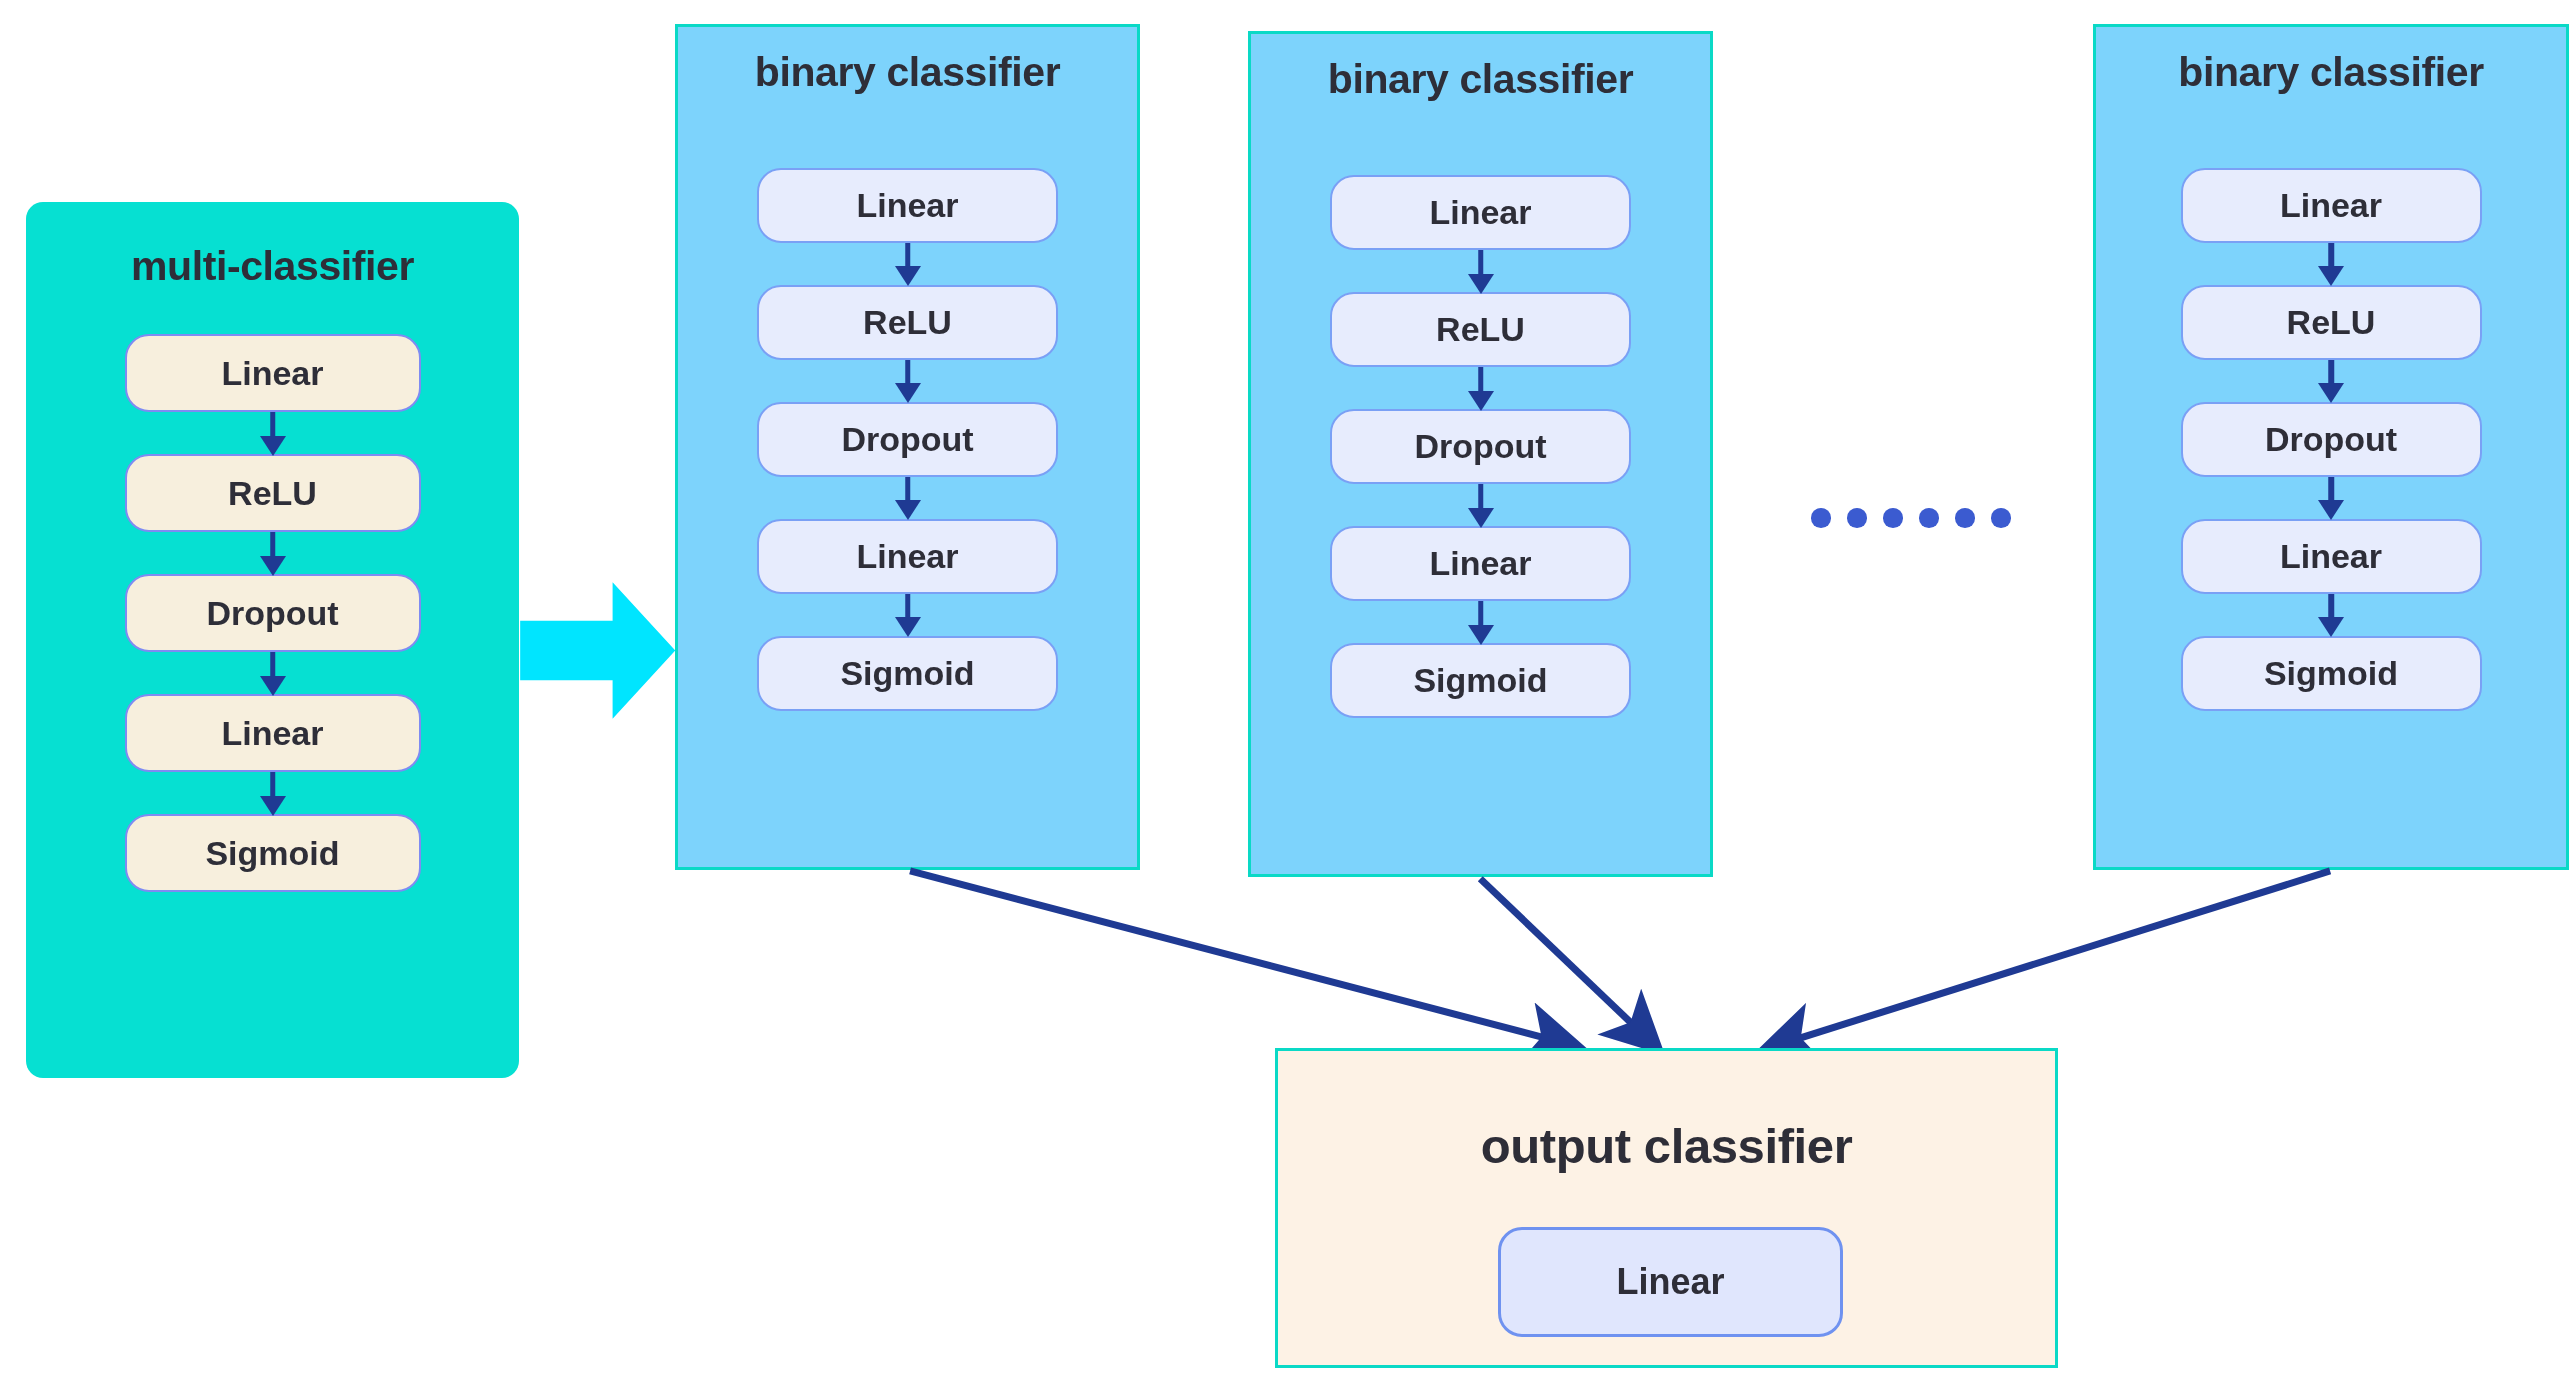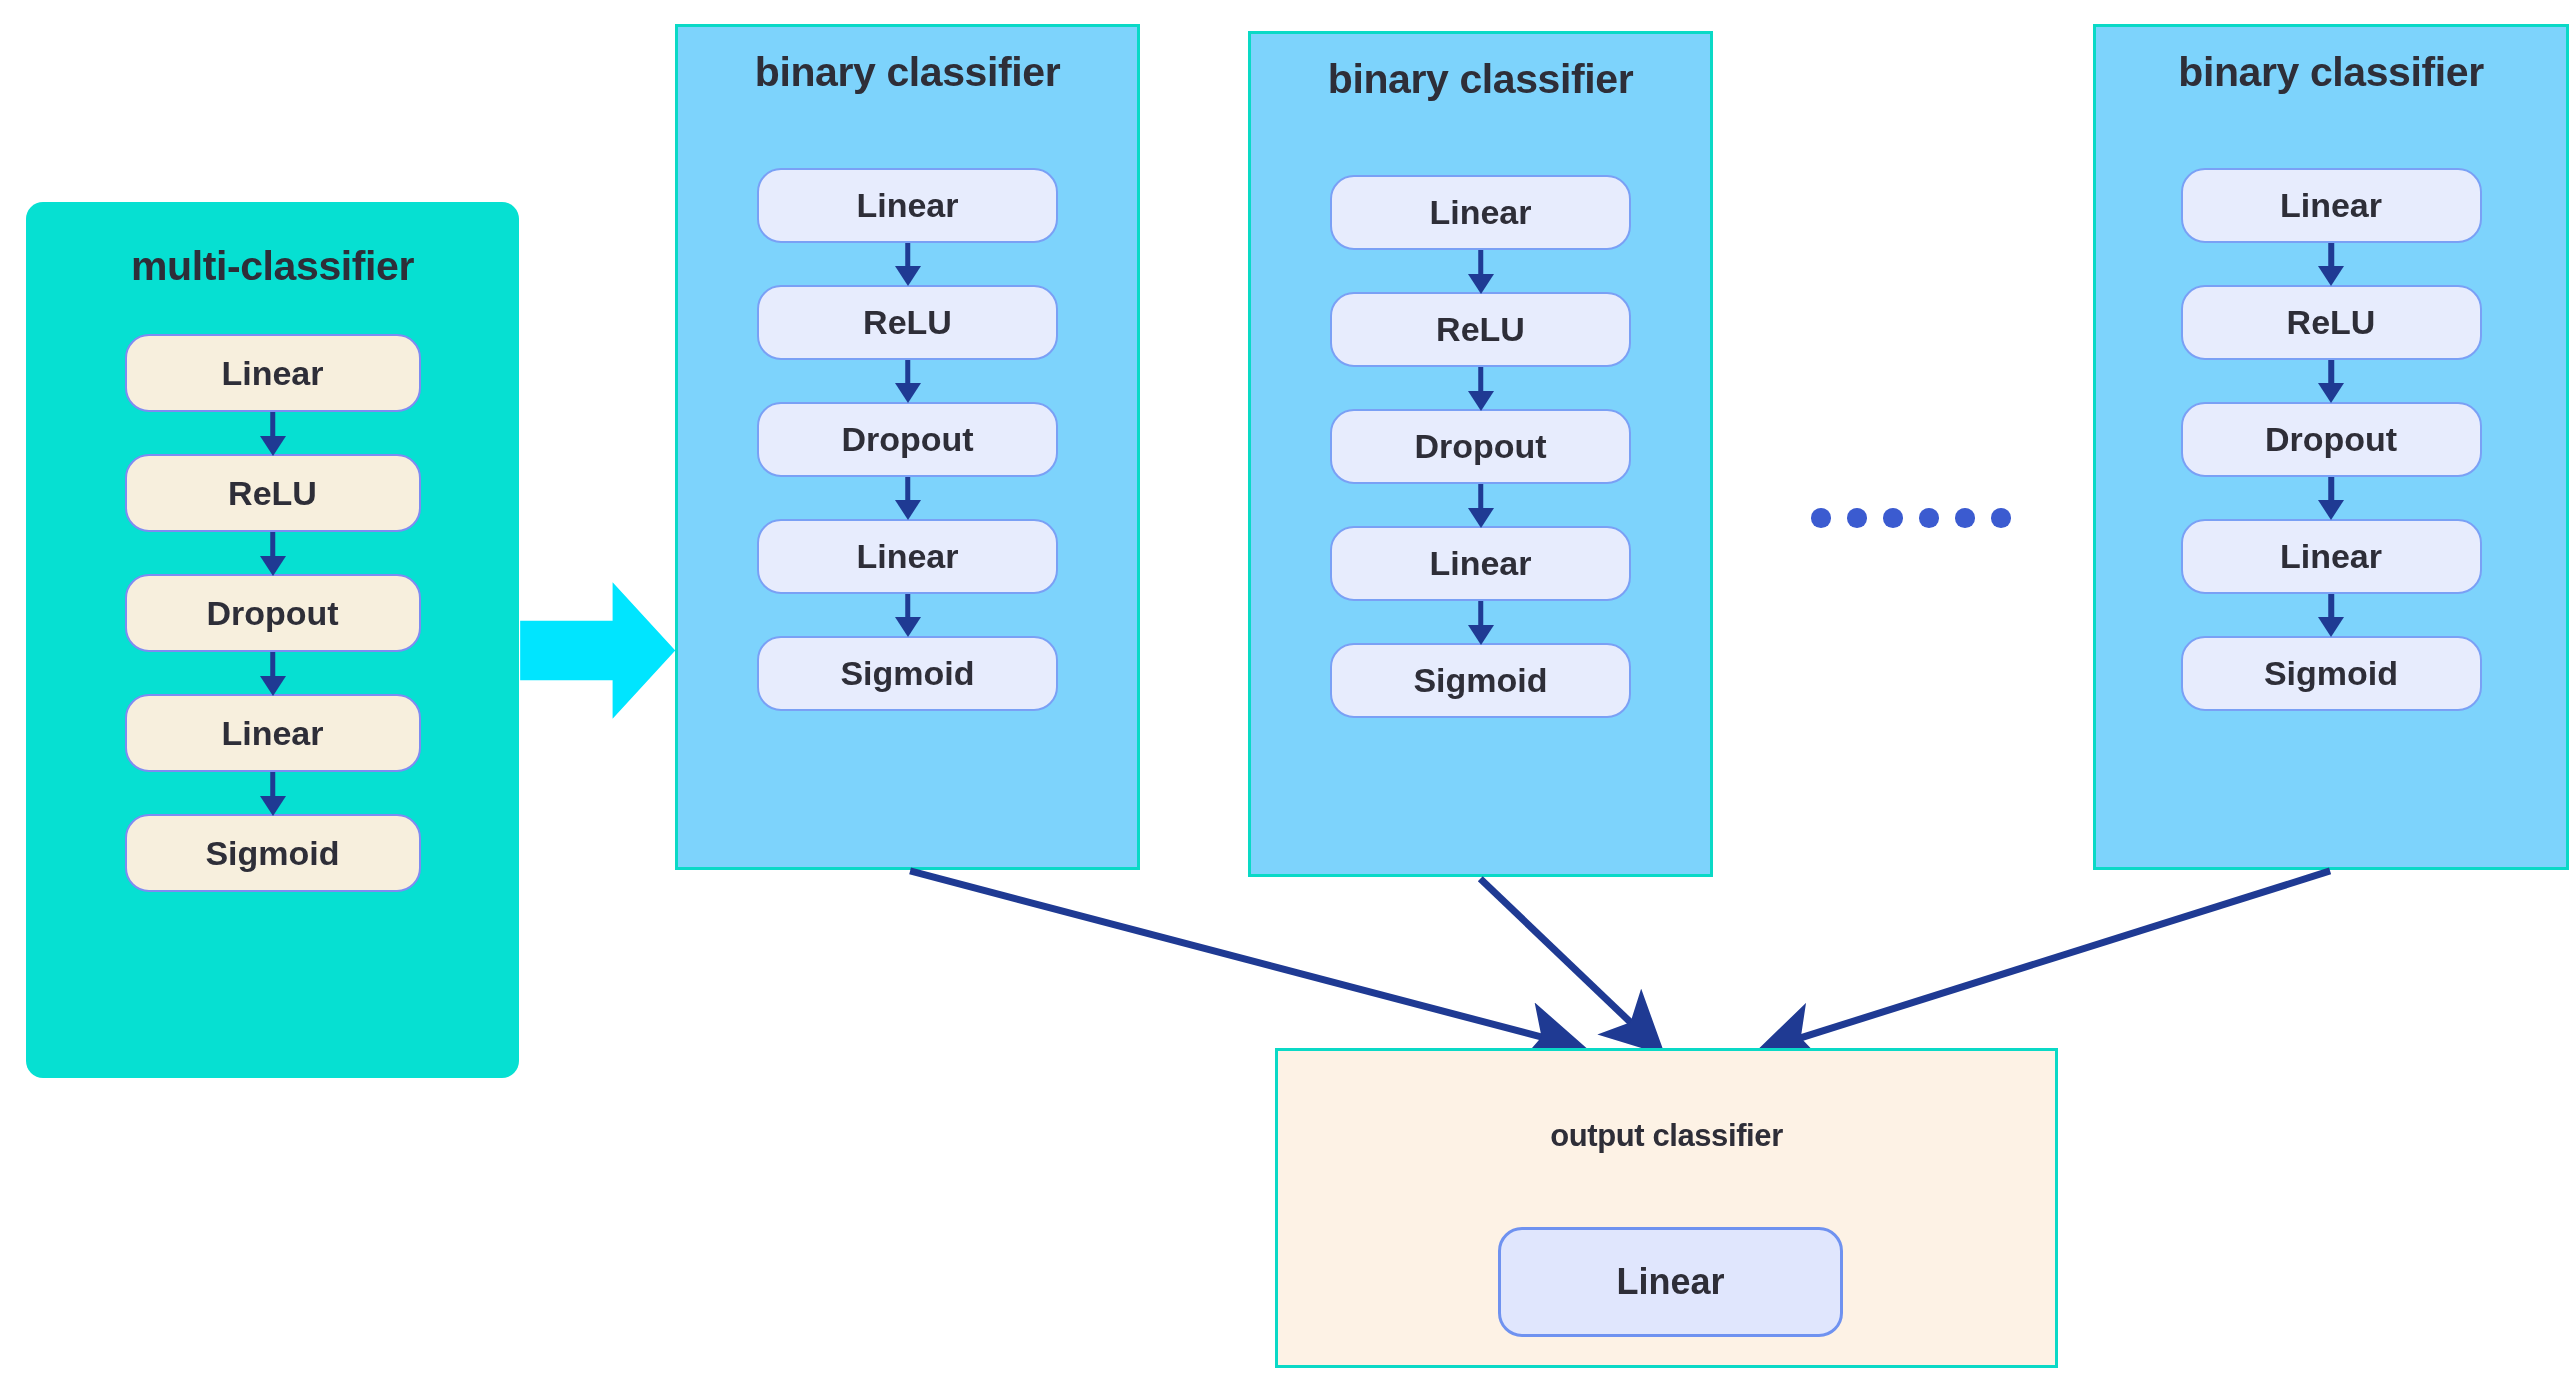--- a/index.html
+++ b/index.html
@@ -61,21 +61,21 @@
     left: 0;
     width: 100%;
     text-align: center;
     font-weight: bold;
     color: #2e2e38;
     letter-spacing: -0.4px;
     white-space: nowrap;
   }
   .multi-group .group-title  { top: 41px;  font-size: 41px; }
   .binary-group .group-title { top: 22px;  font-size: 41px; }
-  .output-group .group-title { top: 67px;  font-size: 31px; color: #2e2e38; }
+  .output-group .group-title { top: 67px;  font-size: 49px; color: #2e2e38; }
 
   
   .layers {
     position: absolute;
     left: 0;
     width: 100%;
     display: flex;
     flex-direction: column;
     align-items: center;
   }

